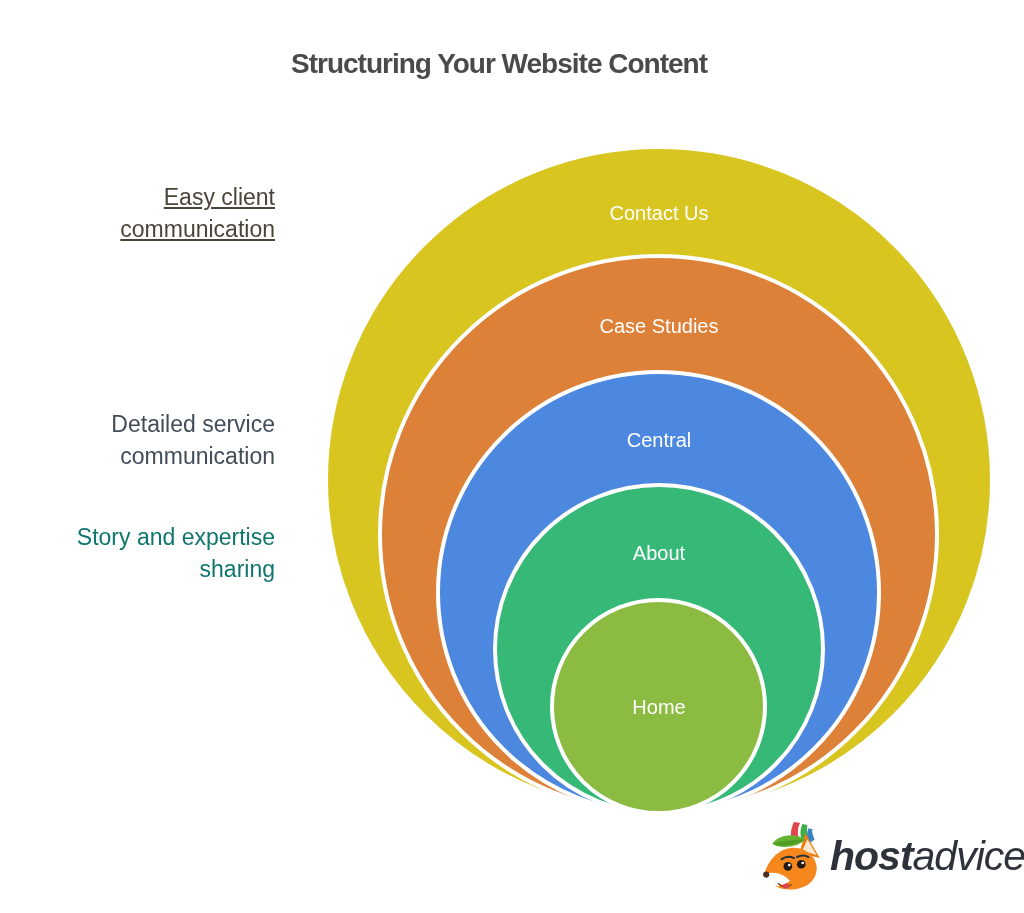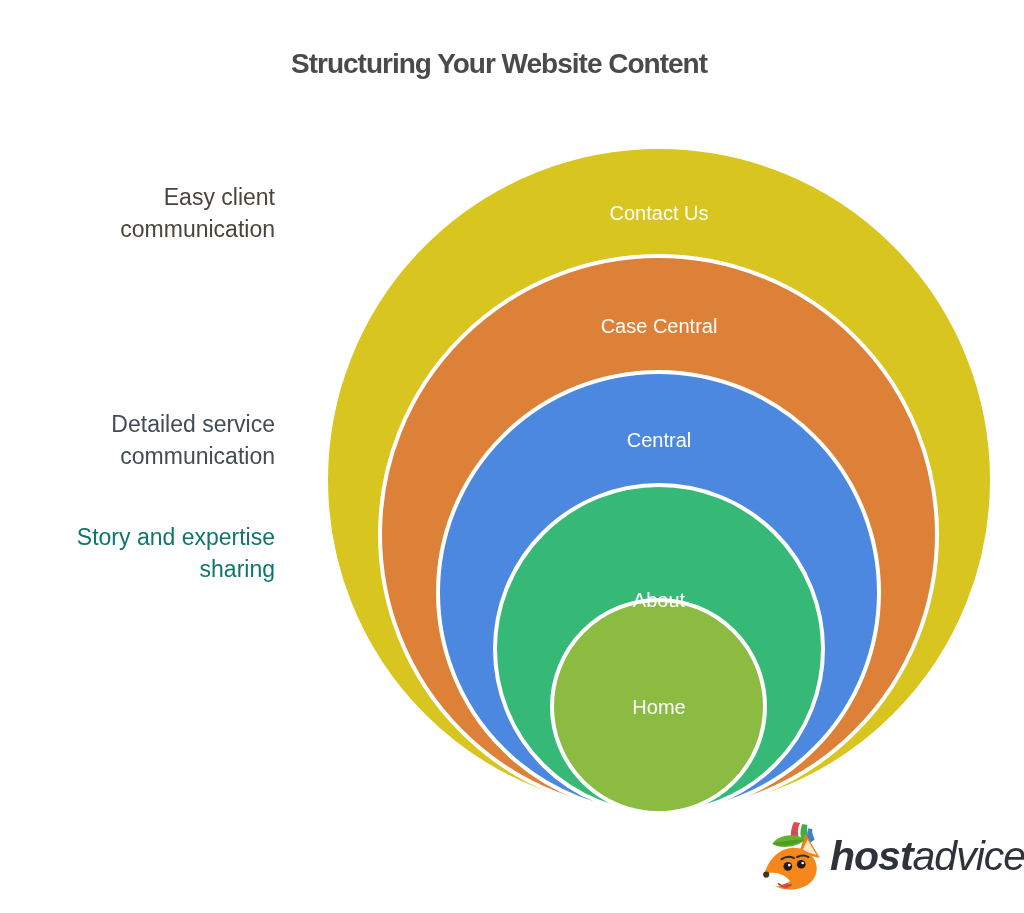--- a/index.html
+++ b/index.html
@@ -57,26 +57,26 @@
 
   <div id="title" style="color: rgb(74, 74, 74);">Structuring Your Website Content</div>
 
   <div class="ring" id="ring-contact" style="background-color: rgb(216, 197, 32);"></div>
   <div class="ring" id="ring-case" style="background-color: rgb(222, 129, 56);"></div>
   <div class="ring" id="ring-services" style="background-color: rgb(76, 135, 224);"></div>
   <div class="ring" id="ring-about" style="background-color: rgb(54, 184, 119);"></div>
   <div class="ring" id="ring-home" style="background-color: rgb(139, 187, 64);"></div>
 
   <span class="ring-label" id="label-contact" style="color: rgb(255, 255, 255);">Contact Us</span>
-  <span class="ring-label" id="label-case" style="color: rgb(255, 255, 255);">Case Central</span>
+  <span class="ring-label" id="label-case" style="color: rgb(255, 255, 255);">Case Studies</span>
   <span class="ring-label" id="label-services" style="color: rgb(255, 255, 255);">Central</span>
-  <span class="ring-label" id="label-about" style="color: rgb(255, 255, 255); margin-top: 47px;">About</span>
+  <span class="ring-label" id="label-about" style="color: rgb(255, 255, 255);">About</span>
   <span class="ring-label" id="label-home" style="color: rgb(255, 255, 255);">Home</span>
 
-  <div class="benefit" id="benefit-0" style="color: rgb(75, 69, 57);">Easy client communication</div>
+  <div class="benefit" id="benefit-0" style="color: rgb(75, 69, 57); text-decoration: underline;">Easy client communication</div>
   <div class="benefit" id="benefit-2" style="color: rgb(65, 76, 88);">Detailed service communication</div>
   <div class="benefit" id="benefit-3" style="color: #0f766e;">Story and expertise sharing</div>
 
   <div id="logo">
     <svg id="logo-fox" viewBox="0 0 64 68" xmlns="http://www.w3.org/2000/svg" aria-hidden="true">
 
       <path d="M33 1 C29 9 29 16 33 23 L39 21 C36 13 36 7 39 2 Z" fill="#e2474b"></path>
       <path d="M41 3 C38 11 39 17 43 22 L48 19 C46 12 45 8 46 4 Z" fill="#3fae49"></path>
       <path d="M47 7 C45 13 46 17 49 21 L53 18 C51 13 50 10 51 8 Z" fill="#3b82c4"></path>
 

